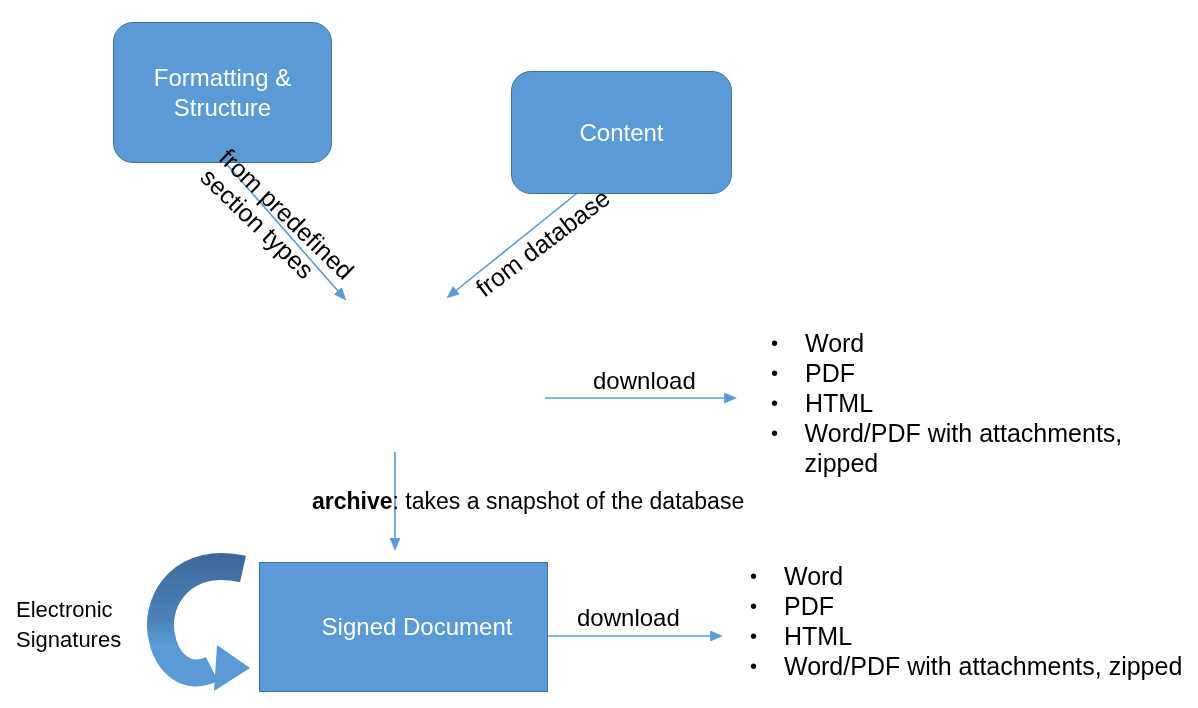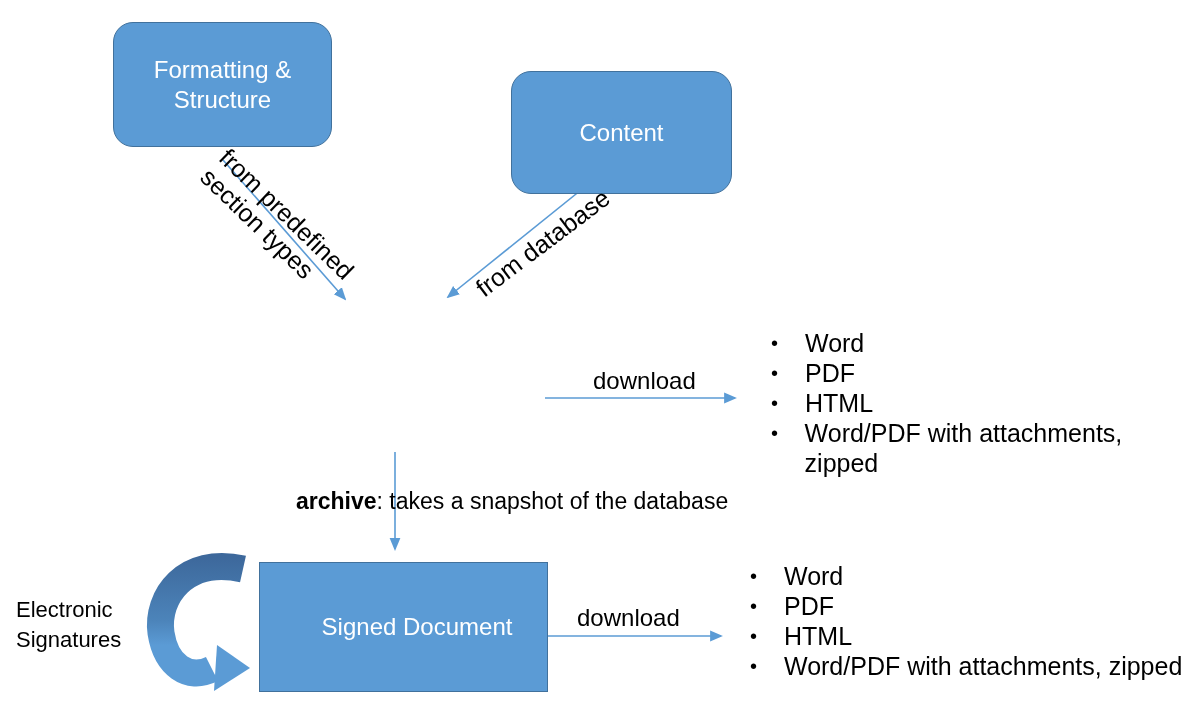--- a/index.html
+++ b/index.html
@@ -68,21 +68,21 @@
     <line x1="223" y1="160" x2="345" y2="299" stroke="#5B9BD5" stroke-width="1.6" marker-end="url(#ah)"></line>
     <line x1="622" y1="157" x2="448" y2="297" stroke="#5B9BD5" stroke-width="1.6" marker-end="url(#ah)"></line>
     <line x1="545" y1="398" x2="735" y2="398" stroke="#5B9BD5" stroke-width="1.6" marker-end="url(#ah)"></line>
     <line x1="395" y1="452" x2="395" y2="549" stroke="#5B9BD5" stroke-width="1.6" marker-end="url(#ah)"></line>
     <line x1="528" y1="636" x2="721" y2="636" stroke="#5B9BD5" stroke-width="1.6" marker-end="url(#ah)"></line>
 
     <path d="M 243 569 C 185 556, 156 597, 161 633 C 166 665, 188 681, 212 669" fill="none" stroke="url(#curveGrad)" stroke-width="27"></path>
     <polygon points="217,645 250,668 214,691" fill="#5B9BD5"></polygon>
   </svg>
 
-  <div class="box rounded" style="left:113px; top:22px; width:219px; height:125px;">
+  <div class="box rounded" style="left:113px; top:22px; width:219px; height:141px;">
     <div class="inner">Formatting &amp; Structure</div>
   </div>
 
   <div class="box rounded" style="left:511px; top:23px; width:221px; height:123px;margin-top:48px;">
     <div class="inner">Content</div>
   </div>
 
 
   <div class="box" style="left:259px; top:562px; width:289px; height:130px;padding-left:27px;">
     <div class="inner">Signed Document</div>
@@ -92,21 +92,21 @@
     <div>from predefined</div>
     <div>section types</div>
   </div>
 
   <div class="lbl rot edge-label" style="left:543px; top:243px; transform:translate(-50%,-50%) rotate(-37deg);">from database</div>
 
   <div class="lbl dl" style="left:593px; top:367px;">download</div>
 
   <div class="lbl dl" style="left:577px; top:604px;">download</div>
 
-  <div class="lbl archive-lbl" style="left:296px; top:488px;">
+  <div class="lbl archive-lbl" style="left:312px; top:488px;">
     <b>archive</b><span>: takes a snapshot of the database</span>
   </div>
 
   <div class="esig" style="left:16px; top:595px;">Electronic Signatures</div>
 
   <div class="blist" style="left:771px; top:328px;">
     <div class="brow">
       <span class="bullet">•</span>
       <span>Word</span>
     </div>

